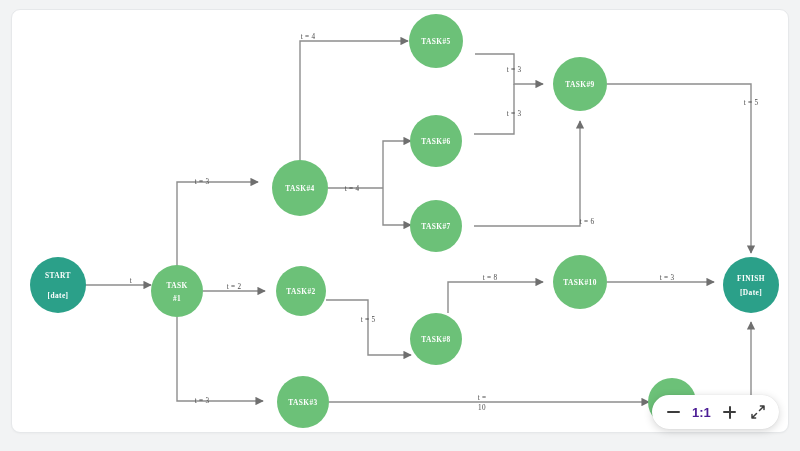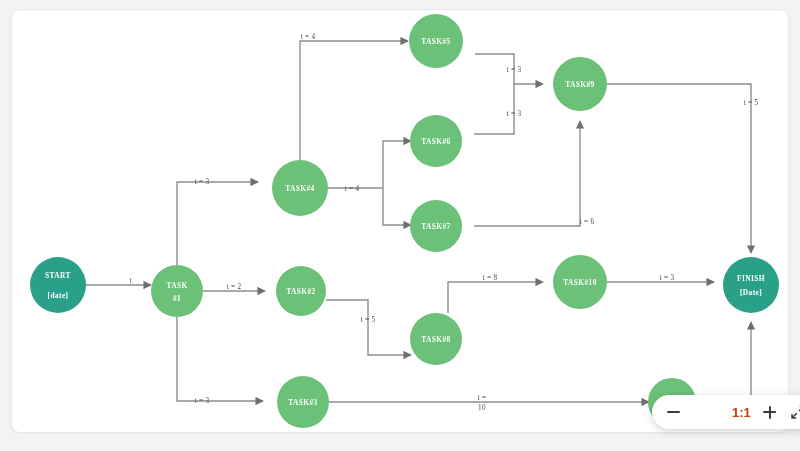--- a/index.html
+++ b/index.html
@@ -64,26 +64,25 @@
   .zoom-btn {
     width: 26px; height: 26px;
     display: flex; align-items: center; justify-content: center;
     border: none; background: transparent;
     cursor: pointer; padding: 0;
     color: #3c3c3c;
   }
   #zoom-ratio {
     font-size: 13px;
     font-weight: 700;
-    color: #c2410c;
+    color: #4c1d95;
     padding: 0 4px;
     min-width: 24px;
     text-align: center;
     font-family: "Liberation Sans", sans-serif;
-    margin-left: 40px;
   }
   .zbar { display:block; width: 13px; height: 2px; background: #3c3c3c; border-radius: 1px; }
   .zplus { position: relative; width: 13px; height: 13px; }
   .zplus:before, .zplus:after {
     content: ""; position: absolute; background: #3c3c3c; border-radius: 1px;
   }
   .zplus:before { left: 0; top: 5.5px; width: 13px; height: 2px; }
   .zplus:after  { top: 0; left: 5.5px; height: 13px; width: 2px; }
 </style>
 </head>

